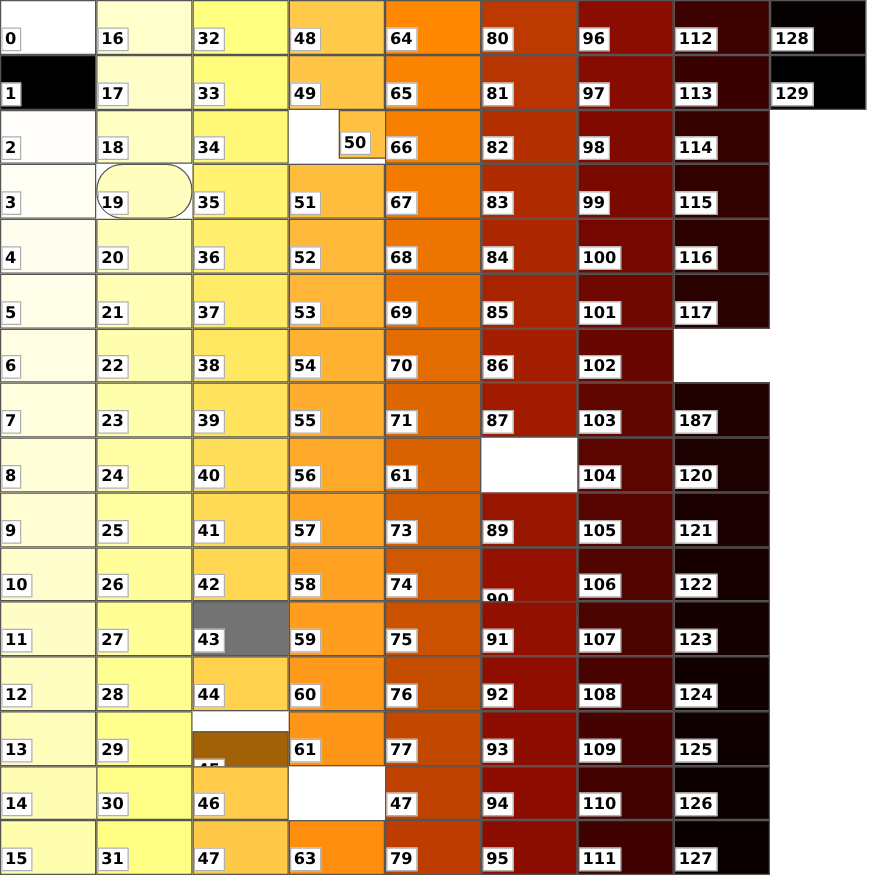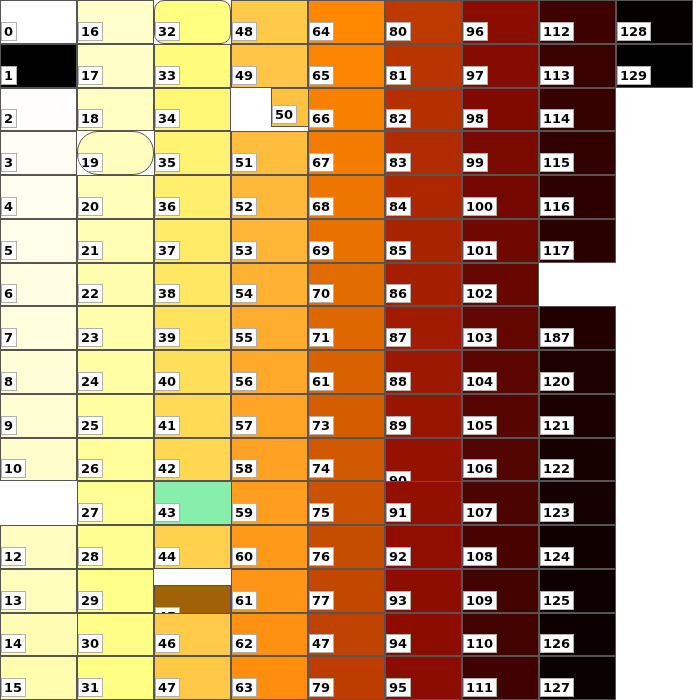--- a/index.html
+++ b/index.html
@@ -75,20 +75,23 @@
     </div>
     <div class="swatch" style="left: 0px; top: 350px; width: 77px; height: 44px; background: rgb(255, 254, 215);">
       <div class="swatch-label">8</div>
     </div>
     <div class="swatch" style="left: 0px; top: 394px; width: 77px; height: 44px; background: rgb(255, 253, 209);">
       <div class="swatch-label">9</div>
     </div>
     <div class="swatch" style="left: 0px; top: 438px; width: 77px; height: 43px; background: rgb(255, 253, 203);">
       <div class="swatch-label">10</div>
     </div>
+    <div class="swatch" style="left: 0px; top: 481px; width: 77px; height: 44px; background: rgb(255, 253, 198);">
+      <div class="swatch-label">11</div>
+    </div>
     <div class="swatch" style="left: 0px; top: 525px; width: 77px; height: 44px; background: rgb(255, 253, 192);">
       <div class="swatch-label">12</div>
     </div>
     <div class="swatch" style="left: 0px; top: 569px; width: 77px; height: 44px; background: rgb(255, 253, 186);">
       <div class="swatch-label">13</div>
     </div>
     <div class="swatch" style="left: 0px; top: 613px; width: 87px; height: 43px; background: rgb(255, 253, 180); text-decoration: underline;">
       <div class="swatch-label">14</div>
     </div>
     <div class="swatch" style="left: 0px; top: 656px; width: 77px; height: 44px; background: rgb(255, 253, 174);">
@@ -135,21 +138,21 @@
     </div>
     <div class="swatch" style="left: 77px; top: 569px; width: 77px; height: 44px; background: rgb(255, 255, 140);">
       <div class="swatch-label">29</div>
     </div>
     <div class="swatch" style="left: 77px; top: 613px; width: 77px; height: 43px; background: rgb(255, 255, 136);">
       <div class="swatch-label">30</div>
     </div>
     <div class="swatch" style="left: 77px; top: 656px; width: 77px; height: 44px; background: rgb(255, 255, 132);">
       <div class="swatch-label">31</div>
     </div>
-    <div class="swatch" style="left: 154px; top: 0px; width: 77px; height: 44px; background: rgb(255, 255, 128); border-radius: 10px;">
+    <div class="swatch" style="left: 154px; top: 0px; width: 77px; height: 44px; background: rgb(255, 255, 128);">
       <div class="swatch-label">32</div>
     </div>
     <div class="swatch" style="left: 154px; top: 44px; width: 77px; height: 44px; background: rgb(255, 251, 123);">
       <div class="swatch-label">33</div>
     </div>
     <div class="swatch" style="left: 154px; top: 88px; width: 77px; height: 43px; background: rgb(255, 247, 118);">
       <div class="swatch-label">34</div>
     </div>
     <div class="swatch" style="left: 154px; top: 131px; width: 77px; height: 44px; background: rgb(255, 243, 113);">
       <div class="swatch-label">35</div>
@@ -168,21 +171,21 @@
     </div>
     <div class="swatch" style="left: 154px; top: 350px; width: 77px; height: 44px; background: rgb(255, 223, 89);">
       <div class="swatch-label">40</div>
     </div>
     <div class="swatch" style="left: 154px; top: 394px; width: 77px; height: 44px; background: rgb(255, 219, 85);">
       <div class="swatch-label">41</div>
     </div>
     <div class="swatch" style="left: 154px; top: 438px; width: 77px; height: 43px; background: rgb(255, 215, 81);">
       <div class="swatch-label">42</div>
     </div>
-    <div class="swatch" style="left: 154px; top: 481px; width: 96px; height: 44px; background: #86efac;">
+    <div class="swatch" style="left: 154px; top: 481px; width: 96px; height: 44px; background: #737373;">
       <div class="swatch-label">43</div>
     </div>
     <div class="swatch" style="left: 154px; top: 525px; width: 77px; height: 44px; background: rgb(255, 209, 76);">
       <div class="swatch-label">44</div>
     </div>
     <div class="swatch" style="left: 154px; top: 569px; width: 77px; height: 44px; background: #a16207; margin-top: 16px;">
       <div class="swatch-label">45</div>
     </div>
     <div class="swatch" style="left: 154px; top: 613px; width: 77px; height: 43px; background: rgb(255, 203, 73);">
       <div class="swatch-label">46</div>
@@ -225,23 +228,20 @@
     </div>
     <div class="swatch" style="left: 231px; top: 481px; width: 77px; height: 44px; background: rgb(255, 157, 30);">
       <div class="swatch-label">59</div>
     </div>
     <div class="swatch" style="left: 231px; top: 525px; width: 77px; height: 44px; background: rgb(255, 153, 26);">
       <div class="swatch-label">60</div>
     </div>
     <div class="swatch" style="left: 231px; top: 569px; width: 77px; height: 44px; background: rgb(255, 149, 22);">
       <div class="swatch-label">61</div>
     </div>
-    <div class="swatch" style="left: 231px; top: 613px; width: 77px; height: 43px; background: rgb(255, 145, 18);">
-      <div class="swatch-label">62</div>
-    </div>
     <div class="swatch" style="left: 231px; top: 656px; width: 77px; height: 44px; background: rgb(255, 141, 14);">
       <div class="swatch-label">63</div>
     </div>
     <div class="swatch" style="left: 308px; top: 0px; width: 77px; height: 44px; background: rgb(255, 136, 0);">
       <div class="swatch-label">64</div>
     </div>
     <div class="swatch" style="left: 308px; top: 44px; width: 77px; height: 44px; background: rgb(251, 132, 0);">
       <div class="swatch-label">65</div>
     </div>
     <div class="swatch" style="left: 308px; top: 88px; width: 77px; height: 43px; background: rgb(247, 128, 0);">
@@ -302,23 +302,20 @@
       <div class="swatch-label">84</div>
     </div>
     <div class="swatch" style="left: 385px; top: 219px; width: 77px; height: 44px; background: rgb(168, 35, 0);">
       <div class="swatch-label">85</div>
     </div>
     <div class="swatch" style="left: 385px; top: 263px; width: 77px; height: 43px; background: rgb(164, 31, 0);">
       <div class="swatch-label">86</div>
     </div>
     <div class="swatch" style="left: 385px; top: 306px; width: 77px; height: 44px; background: rgb(160, 27, 0);">
       <div class="swatch-label">87</div>
-    </div>
-    <div class="swatch" style="left: 385px; top: 350px; width: 77px; height: 44px; background: rgb(156, 24, 0);">
-      <div class="swatch-label">88</div>
     </div>
     <div class="swatch" style="left: 385px; top: 394px; width: 77px; height: 44px; background: rgb(152, 21, 0);">
       <div class="swatch-label">89</div>
     </div>
     <div class="swatch" style="left: 385px; top: 438px; width: 77px; height: 55px; background: rgb(149, 18, 0); padding-left: 28px;">
       <div class="swatch-label">90</div>
     </div>
     <div class="swatch" style="left: 385px; top: 481px; width: 77px; height: 44px; background: rgb(146, 16, 0);">
       <div class="swatch-label">91</div>
     </div>

